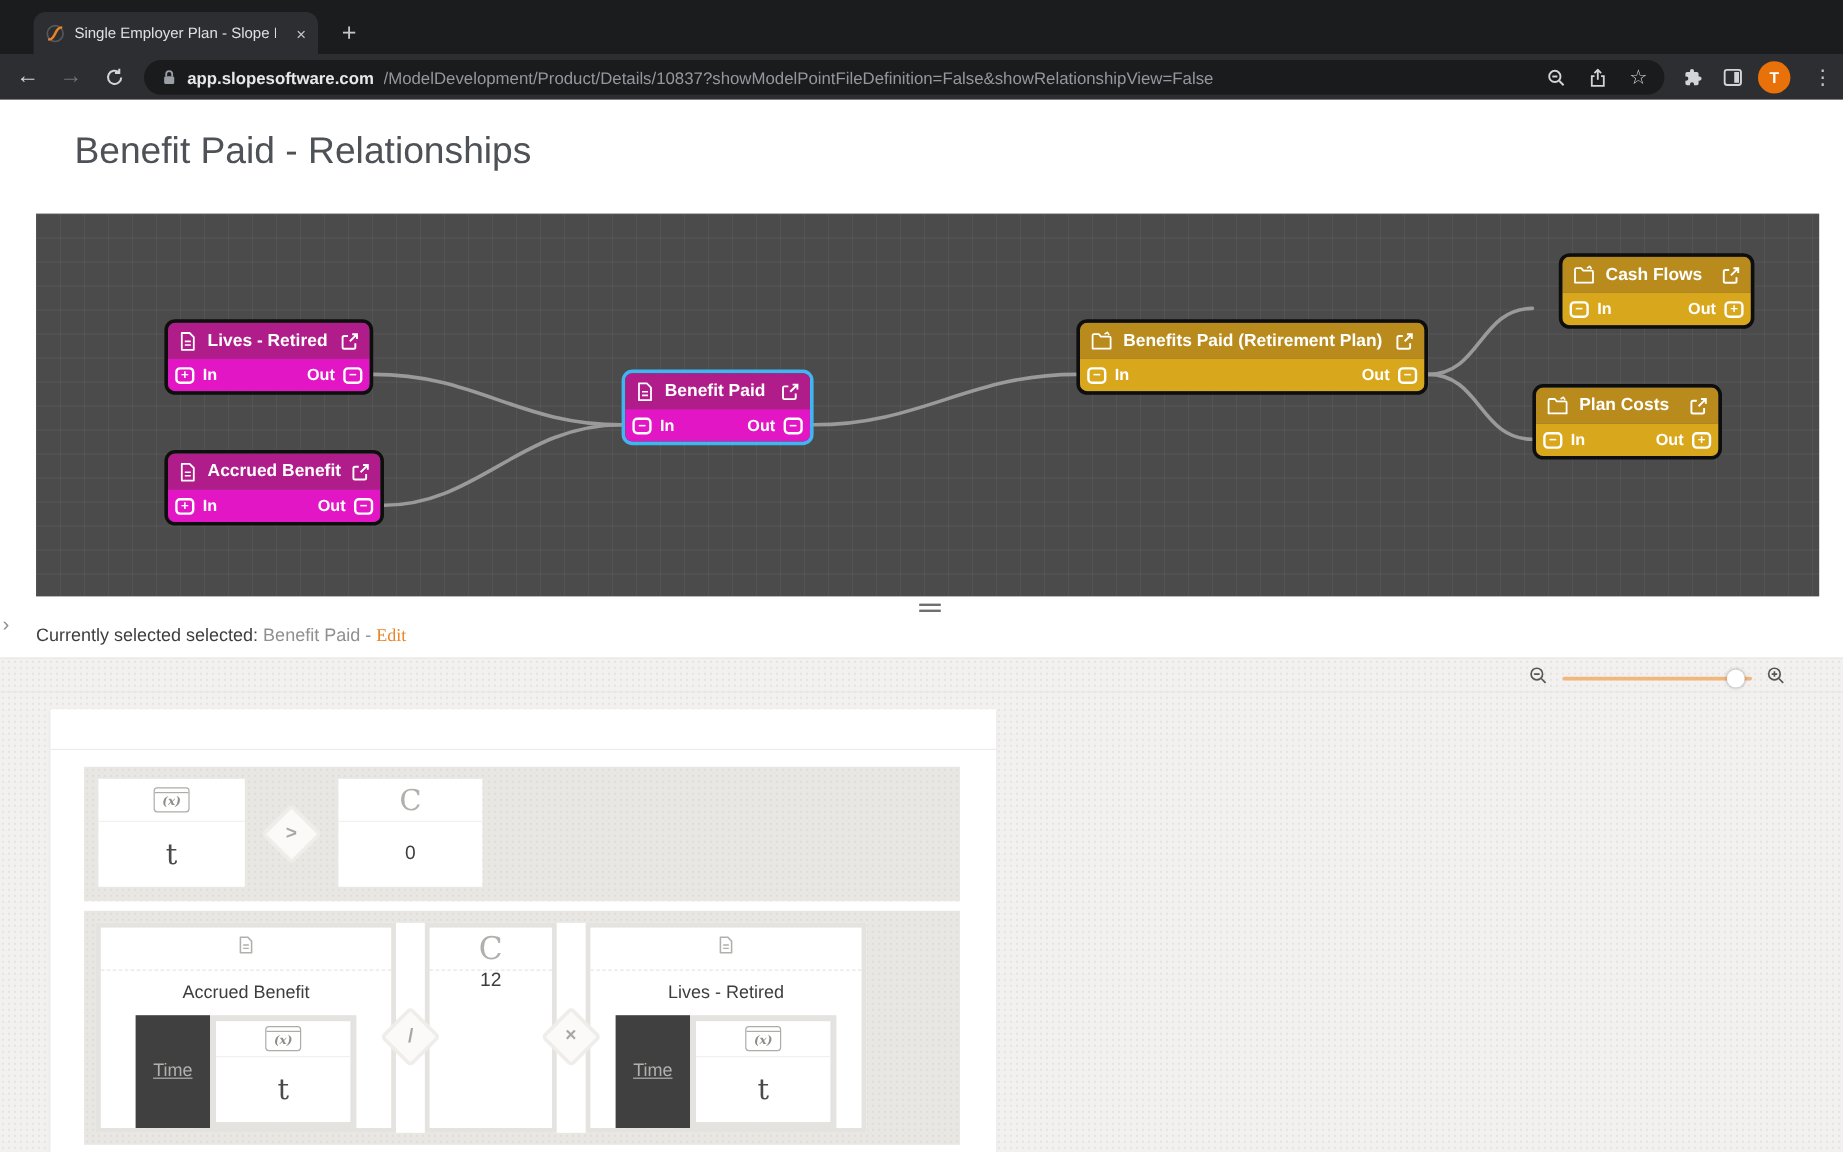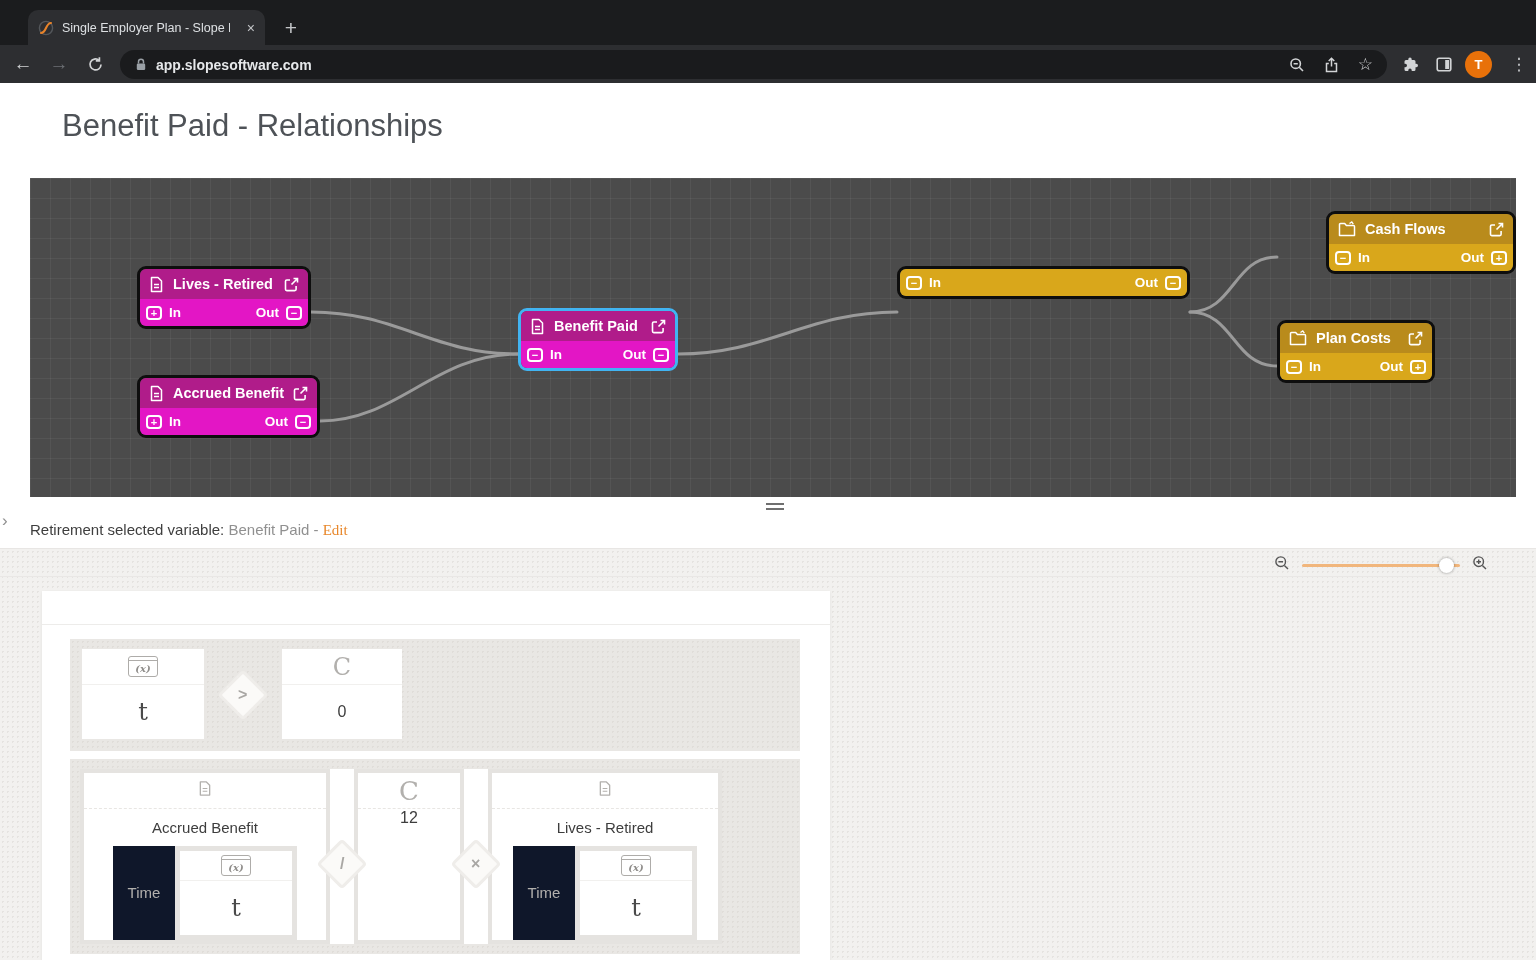--- a/index.html
+++ b/index.html
@@ -99,22 +99,22 @@
   .diamond { width:36px; height:36px; transform:rotate(45deg); background:#fbfaf8;
              border:3px solid #efedea; border-radius:4px; display:flex; align-items:center;
              justify-content:center; }
   .diamond i { transform:rotate(-45deg); font-style:normal; color:#a9a7a4; font-weight:700; font-size:16px; }
 
   .opcard { background:#fff; border:4px solid #e5e3e0; display:flex; flex-direction:column; }
   .opcard-top { height:36px; display:flex; align-items:center; justify-content:center;
                 border-bottom:1px dashed #e8e6e3; color:#b2b0ad; }
   .opcard-label { text-align:center; margin-top:10px; font-size:15px; color:#3d3d3d; }
   .param-row { display:flex; justify-content:center; margin-top:10px; height:95px; }
-  .time-cell { width:62px; background:#0f172a; color:#b2b0ad; font-size:15px;
-               display:flex; align-items:center; justify-content:center; }
+  .time-cell { width:62px; background:#404040; color:#b2b0ad; font-size:15px;
+               display:flex; align-items:center; justify-content:center;text-decoration:underline; }
   .nested { width:122px; border:5px solid #e5e3e0; background:#fff; display:flex; flex-direction:column; }
   .nested-top { height:30px; display:flex; align-items:center; justify-content:center;
                 border-bottom:1px solid #f1f0ee; }
   .nested-body { flex:1; display:flex; align-items:center; justify-content:center; }
   .divider-strip { width:24px; background:#fff; position:relative; }
   .divider-strip .diamond { position:absolute; left:-6px; top:77px; }
 
   .vx-icon { width:30px; height:21px; border:1.5px solid #aeaca9; border-radius:3px;
              display:flex; flex-direction:column; background:#fff; }
   .vx-top { height:4px; border-bottom:1.5px solid #aeaca9; }
@@ -153,20 +153,21 @@
 </div>
 
 <div class="urlpill">
   <span class="chrome-ic">
     <svg width="14" height="15" viewBox="0 0 14 15">
       <path d="M4.5 6.5 V4.8 a2.5 2.5 0 0 1 5 0 V6.5" fill="none" stroke="#9aa0a6" stroke-width="1.5"></path>
       <rect x="2.8" y="6.5" width="8.4" height="6.5" rx="1.3" fill="#9aa0a6"></rect>
     </svg>
   </span>
   <span class="url-domain">app.slopesoftware.com</span>
+    <span class="url-path">/ModelDevelopment/Product/Details/10837?showModelPointFileDefinition=False&amp;showRelationshipView=False</span>
   <span class="pill-right">
     <span class="chrome-ic">
       <svg width="16" height="16" viewBox="0 0 16 16">
         <circle cx="6.7" cy="6.7" r="4.7" fill="none" stroke="#d2d4d6" stroke-width="1.6"></circle>
         <path d="M10.3 10.3 L14 14 M4.6 6.7 h4.2" fill="none" stroke="#d2d4d6" stroke-width="1.6"></path>
       </svg>
     </span>
     <span class="chrome-ic">
       <svg width="15" height="16" viewBox="0 0 15 16">
         <path d="M7.5 1.5 v8 M4.7 4 L7.5 1.2 L10.3 4" fill="none" stroke="#d2d4d6" stroke-width="1.5"></path>
@@ -280,33 +281,48 @@
           <span>In</span>
         </span>
       <span class="port">
           <span>Out</span>
           <span class="chip">−</span>
         </span>
     </div>
   </div>
 
   <div class="node gold" style="left:867px;top:88px;width:293px">
+    <div class="node-header">
+      <span class="nicon">
+        <svg width="18" height="16" viewBox="0 0 18 16">
+            <path d="M1.5 14.5v-11a1 1 0 0 1 1-1h4.2l1.7 2h7.1a1 1 0 0 1 1 1v9z" fill="none" stroke="#fff" stroke-width="1.5" stroke-linejoin="round"></path>
+            <path d="M11.5 2.5l2.3-1.5 1.5 2.2" fill="none" stroke="#fff" stroke-width="1.3"></path>
+          </svg>
+      </span>
+      <span class="nlabel">Benefits Paid (Retirement Plan)</span>
+      <span class="nicon ext">
+        <svg width="15" height="15" viewBox="0 0 15 15">
+            <path d="M6 3H2.8A1.3 1.3 0 0 0 1.5 4.3v8a1.3 1.3 0 0 0 1.3 1.3h8a1.3 1.3 0 0 0 1.3-1.3V9" fill="none" stroke="#fff" stroke-width="1.6"></path>
+            <path d="M7.5 7.5L13 2M9.5 1.5h4v4" fill="none" stroke="#fff" stroke-width="1.6"></path>
+          </svg>
+      </span>
+    </div>
     <div class="node-ports">
       <span class="port">
           <span class="chip">−</span>
           <span>In</span>
         </span>
       <span class="port">
           <span>Out</span>
           <span class="chip">−</span>
         </span>
     </div>
   </div>
 
-  <div class="node gold" style="left:1296px;top:33px;width:190px">
+  <div class="node gold" style="left:1269px;top:33px;width:163px">
     <div class="node-header">
       <span class="nicon">
         <svg width="18" height="16" viewBox="0 0 18 16">
             <path d="M1.5 14.5v-11a1 1 0 0 1 1-1h4.2l1.7 2h7.1a1 1 0 0 1 1 1v9z" fill="none" stroke="#fff" stroke-width="1.5" stroke-linejoin="round"></path>
             <path d="M11.5 2.5l2.3-1.5 1.5 2.2" fill="none" stroke="#fff" stroke-width="1.3"></path>
           </svg>
       </span>
       <span class="nlabel">Cash Flows</span>
       <span class="nicon ext">
         <svg width="15" height="15" viewBox="0 0 15 15">
@@ -353,21 +369,21 @@
           <span class="chip">+</span>
         </span>
     </div>
   </div>
 </div>
 
 <div class="vhandle"></div>
 <span class="side-chevron">›</span>
 
 <div class="sel-line">
-  <span>Retirement selected variable:</span>
+  <span>Currently selected selected:</span>
   <span class="dim">Benefit Paid</span>
   <span class="dim">-</span>
   <a class="edit">Edit</a>
 </div>
 
 <div class="panel">
   <div class="panel-toolbar">
     <div class="zoomer">
       <span>
         <svg width="16" height="16" viewBox="0 0 16 16">

